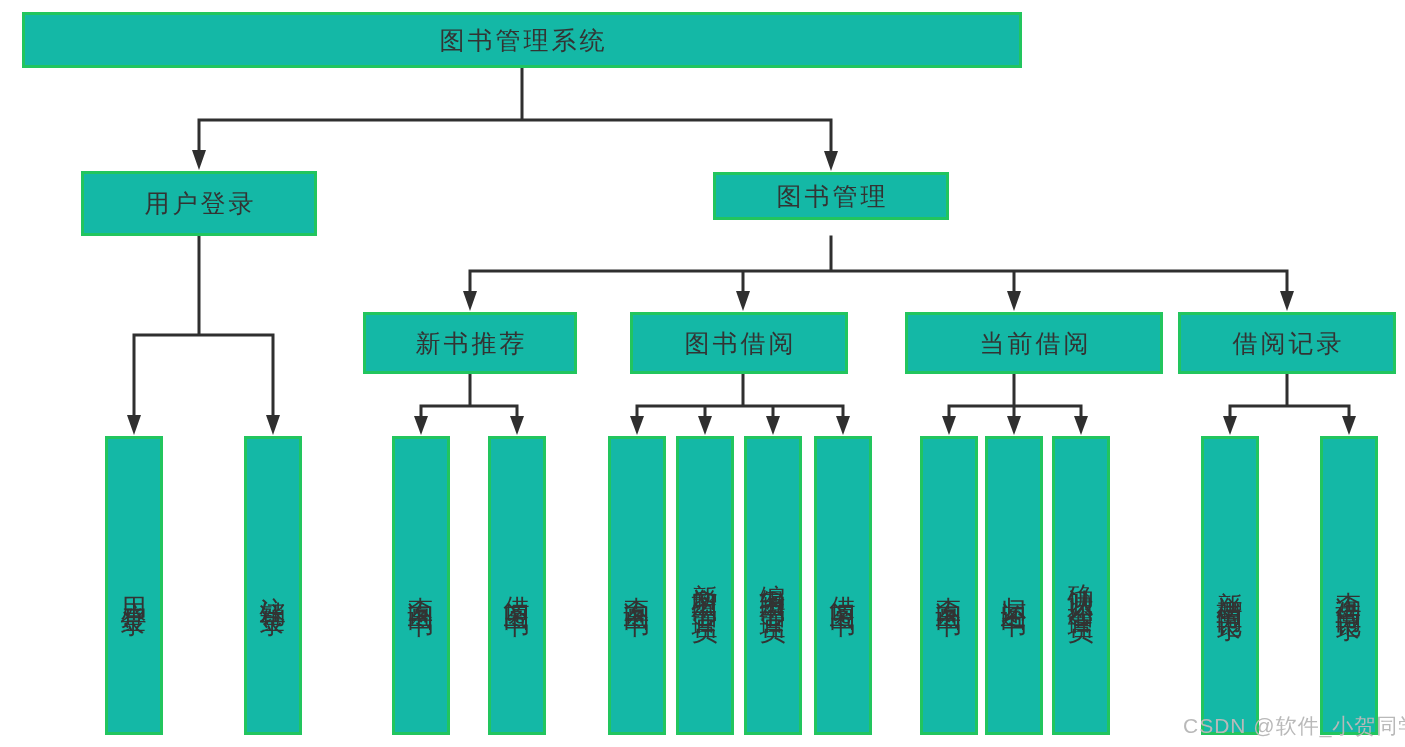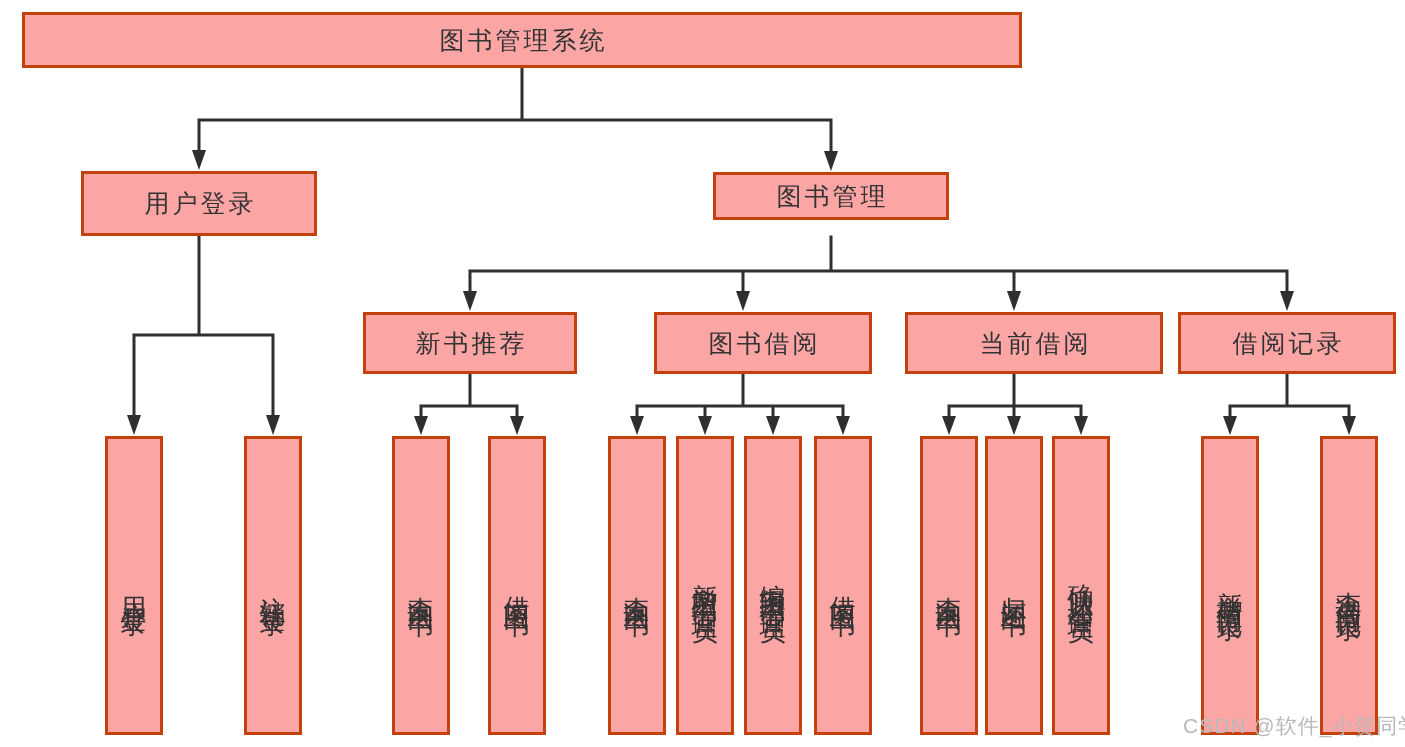--- a/index.html
+++ b/index.html
@@ -17,22 +17,22 @@
   }
   #connectors {
     position: absolute;
     left: 0;
     top: 0;
     pointer-events: none;
   }
   .box {
     position: absolute;
     box-sizing: border-box;
-    border: 3px solid #c2410c;
-    background: #fca5a5;
+    border: 3px solid #22c55e;
+    background: #14b8a6;
     display: flex;
     align-items: center;
     justify-content: center;
     color: #333333;
     z-index: 2;
   }
   .hnode {
     font-size: 25px;
     letter-spacing: 3px;
     text-indent: 3px;
@@ -52,21 +52,21 @@
     white-space: nowrap;
   }
   
   #root-box   { left: 22px;   top: 12px;  width: 1000px; height: 56px; }
   
   #n-user     { left: 81px;   top: 171px; width: 236px;  height: 65px; }
   #n-bookmgmt { left: 713px;  top: 172px; width: 236px;  height: 48px; }
   
   .l3 { top: 312px; height: 62px; }
   #n-newbook  { left: 363px;  width: 214px; }
-  #n-borrow   { left: 654px;  width: 218px; }
+  #n-borrow   { left: 630px;  width: 218px; }
   #n-current  { left: 905px;  width: 258px; }
   #n-records  { left: 1178px; width: 218px; }
   
   #leaf-0  { left: 105px; }
   #leaf-1  { left: 244px; }
   #leaf-2  { left: 392px; }
   #leaf-3  { left: 488px; }
   #leaf-4  { left: 608px; }
   #leaf-5  { left: 676px; }
   #leaf-6  { left: 744px; }

